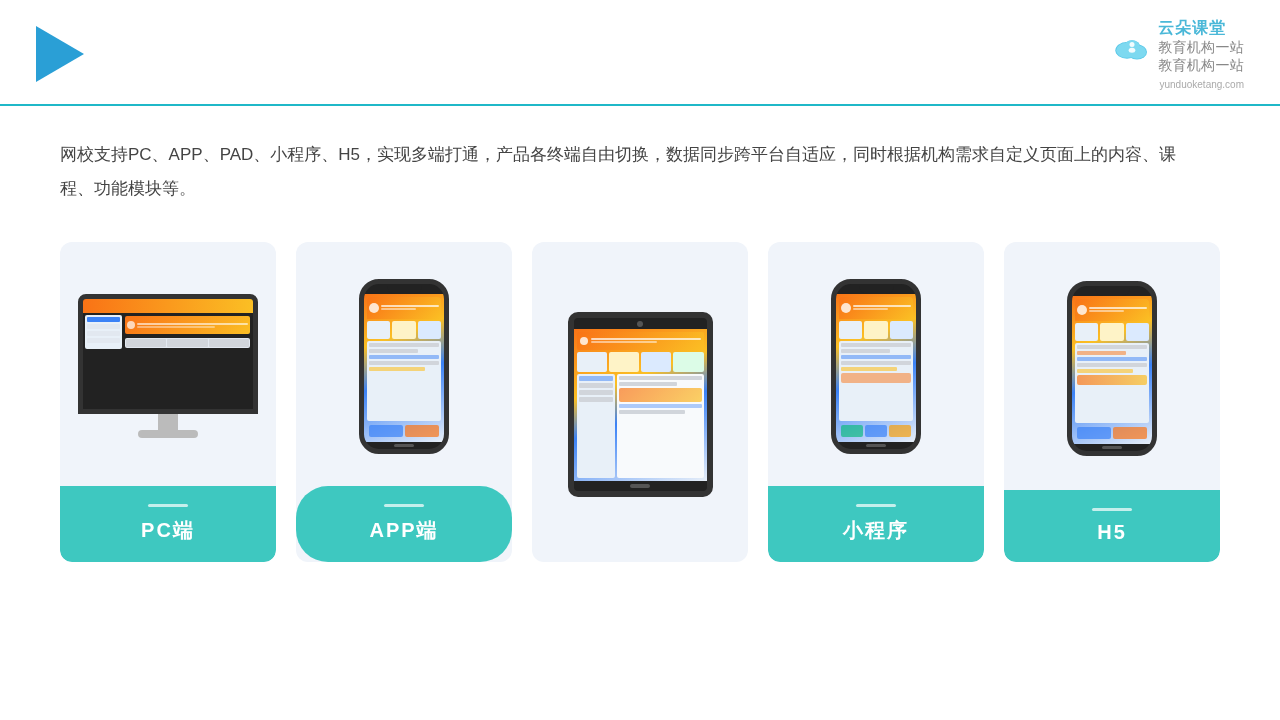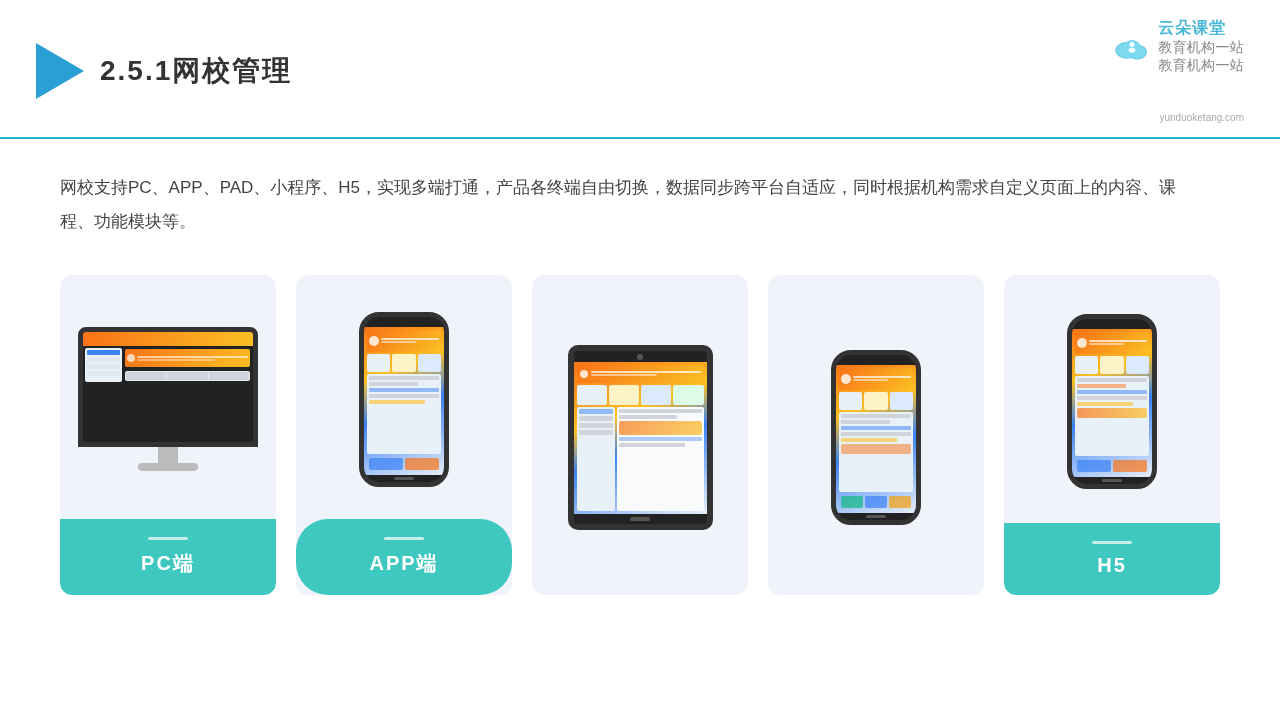--- a/index.html
+++ b/index.html
@@ -36,21 +36,21 @@
     .page-title {
       font-size: 28px;
       font-weight: 700;
       color: #333;
       letter-spacing: 2px;
     }
     .header-right {
       display: flex;
       flex-direction: column;
       align-items: center;
-      gap: 20px;
+      gap: 2px;
     }
     .brand-logo {
       display: flex;
       align-items: center;
       gap: 6px;
     }
     .cloud-svg { width: 40px; height: 28px; }
 
     
     .main-content {
@@ -247,21 +247,20 @@
       flex-direction: column;
       align-items: flex-end;
     }
   </style>
 </head>
 <body>
 
 <div class="header">
   <div class="header-left">
     <div class="logo-triangle"></div>
-    <span class="page-title">2.5.1网校管理</span>
   </div>
   <div class="header-right brand-block">
     <div class="brand-logo">
 
       <svg class="cloud-svg" viewBox="0 0 48 32" fill="none" xmlns="http://www.w3.org/2000/svg">
         <ellipse cx="18" cy="20" rx="14" ry="10" fill="#5ac8e8"></ellipse>
         <ellipse cx="30" cy="22" rx="12" ry="9" fill="#5ac8e8"></ellipse>
         <ellipse cx="24" cy="16" rx="10" ry="8" fill="#5ac8e8"></ellipse>
         <ellipse cx="18" cy="20" rx="13" ry="9" fill="#7dd9f0"></ellipse>
         <ellipse cx="30" cy="22" rx="11" ry="8" fill="#7dd9f0"></ellipse>
@@ -271,21 +270,21 @@
         <ellipse cx="24" cy="20" rx="4" ry="3" fill="#fff" opacity="0.9"></ellipse>
       </svg>
       <div>
         <div style="font-size:16px;font-weight:700;color:#4ab8d8;letter-spacing:1px;">云朵课堂</div>
         <div style="font-size:14px;color:#888;text-align:right;letter-spacing:0.3px;">
           <span>教育机构一站</span><br>
           <span>教育机构一站</span>
         </div>
       </div>
     </div>
-    <div style="font-size:10px;color:#aaa;text-align:right;margin-top:17px;">yunduoketang.com</div>
+    <div style="font-size:10px;color:#aaa;text-align:right;margin-top:2px;">yunduoketang.com</div>
   </div>
 </div>
 
 <div class="main-content">
   <p class="description">网校支持PC、APP、PAD、小程序、H5，实现多端打通，产品各终端自由切换，数据同步跨平台自适应，同时根据机构需求自定义页面上的内容、课程、功能模块等。</p>
 
   <div class="cards-row">
 
     <div class="device-card card-pc">
       <div class="device-image-area">
@@ -430,20 +429,21 @@
             </div>
             <div style="display:flex;gap:2px;padding:2px;flex:0 0 auto;">
               <div style="flex:1;height:12px;background:#10b981;border-radius:2px;opacity:0.7;"></div>
               <div style="flex:1;height:12px;background:#3b82f6;border-radius:2px;opacity:0.7;"></div>
               <div style="flex:1;height:12px;background:#f59e0b;border-radius:2px;opacity:0.7;"></div>
             </div>
           </div>
           <div class="phone-indicator"></div>
         </div>
       </div>
+      <div class="device-label">小程序</div>
     </div>
 
     <div class="device-card card-h5">
       <div class="device-image-area">
         <div class="phone-frame" style="width:90px;height:175px;border-radius:20px;border:5px solid #333;">
           <div class="phone-notch" style="width:35px;height:10px;"></div>
           <div class="phone-screen">
             <div style="height:22px;background:linear-gradient(135deg,#f97316,#fbbf24);border-radius:4px 4px 0 0;display:flex;align-items:center;justify-content:center;padding:2px;gap:2px;">
               <div style="width:10px;height:10px;background:rgba(255,255,255,0.8);border-radius:50%;"></div>
               <div style="flex:1;display:flex;flex-direction:column;gap:1px;">

